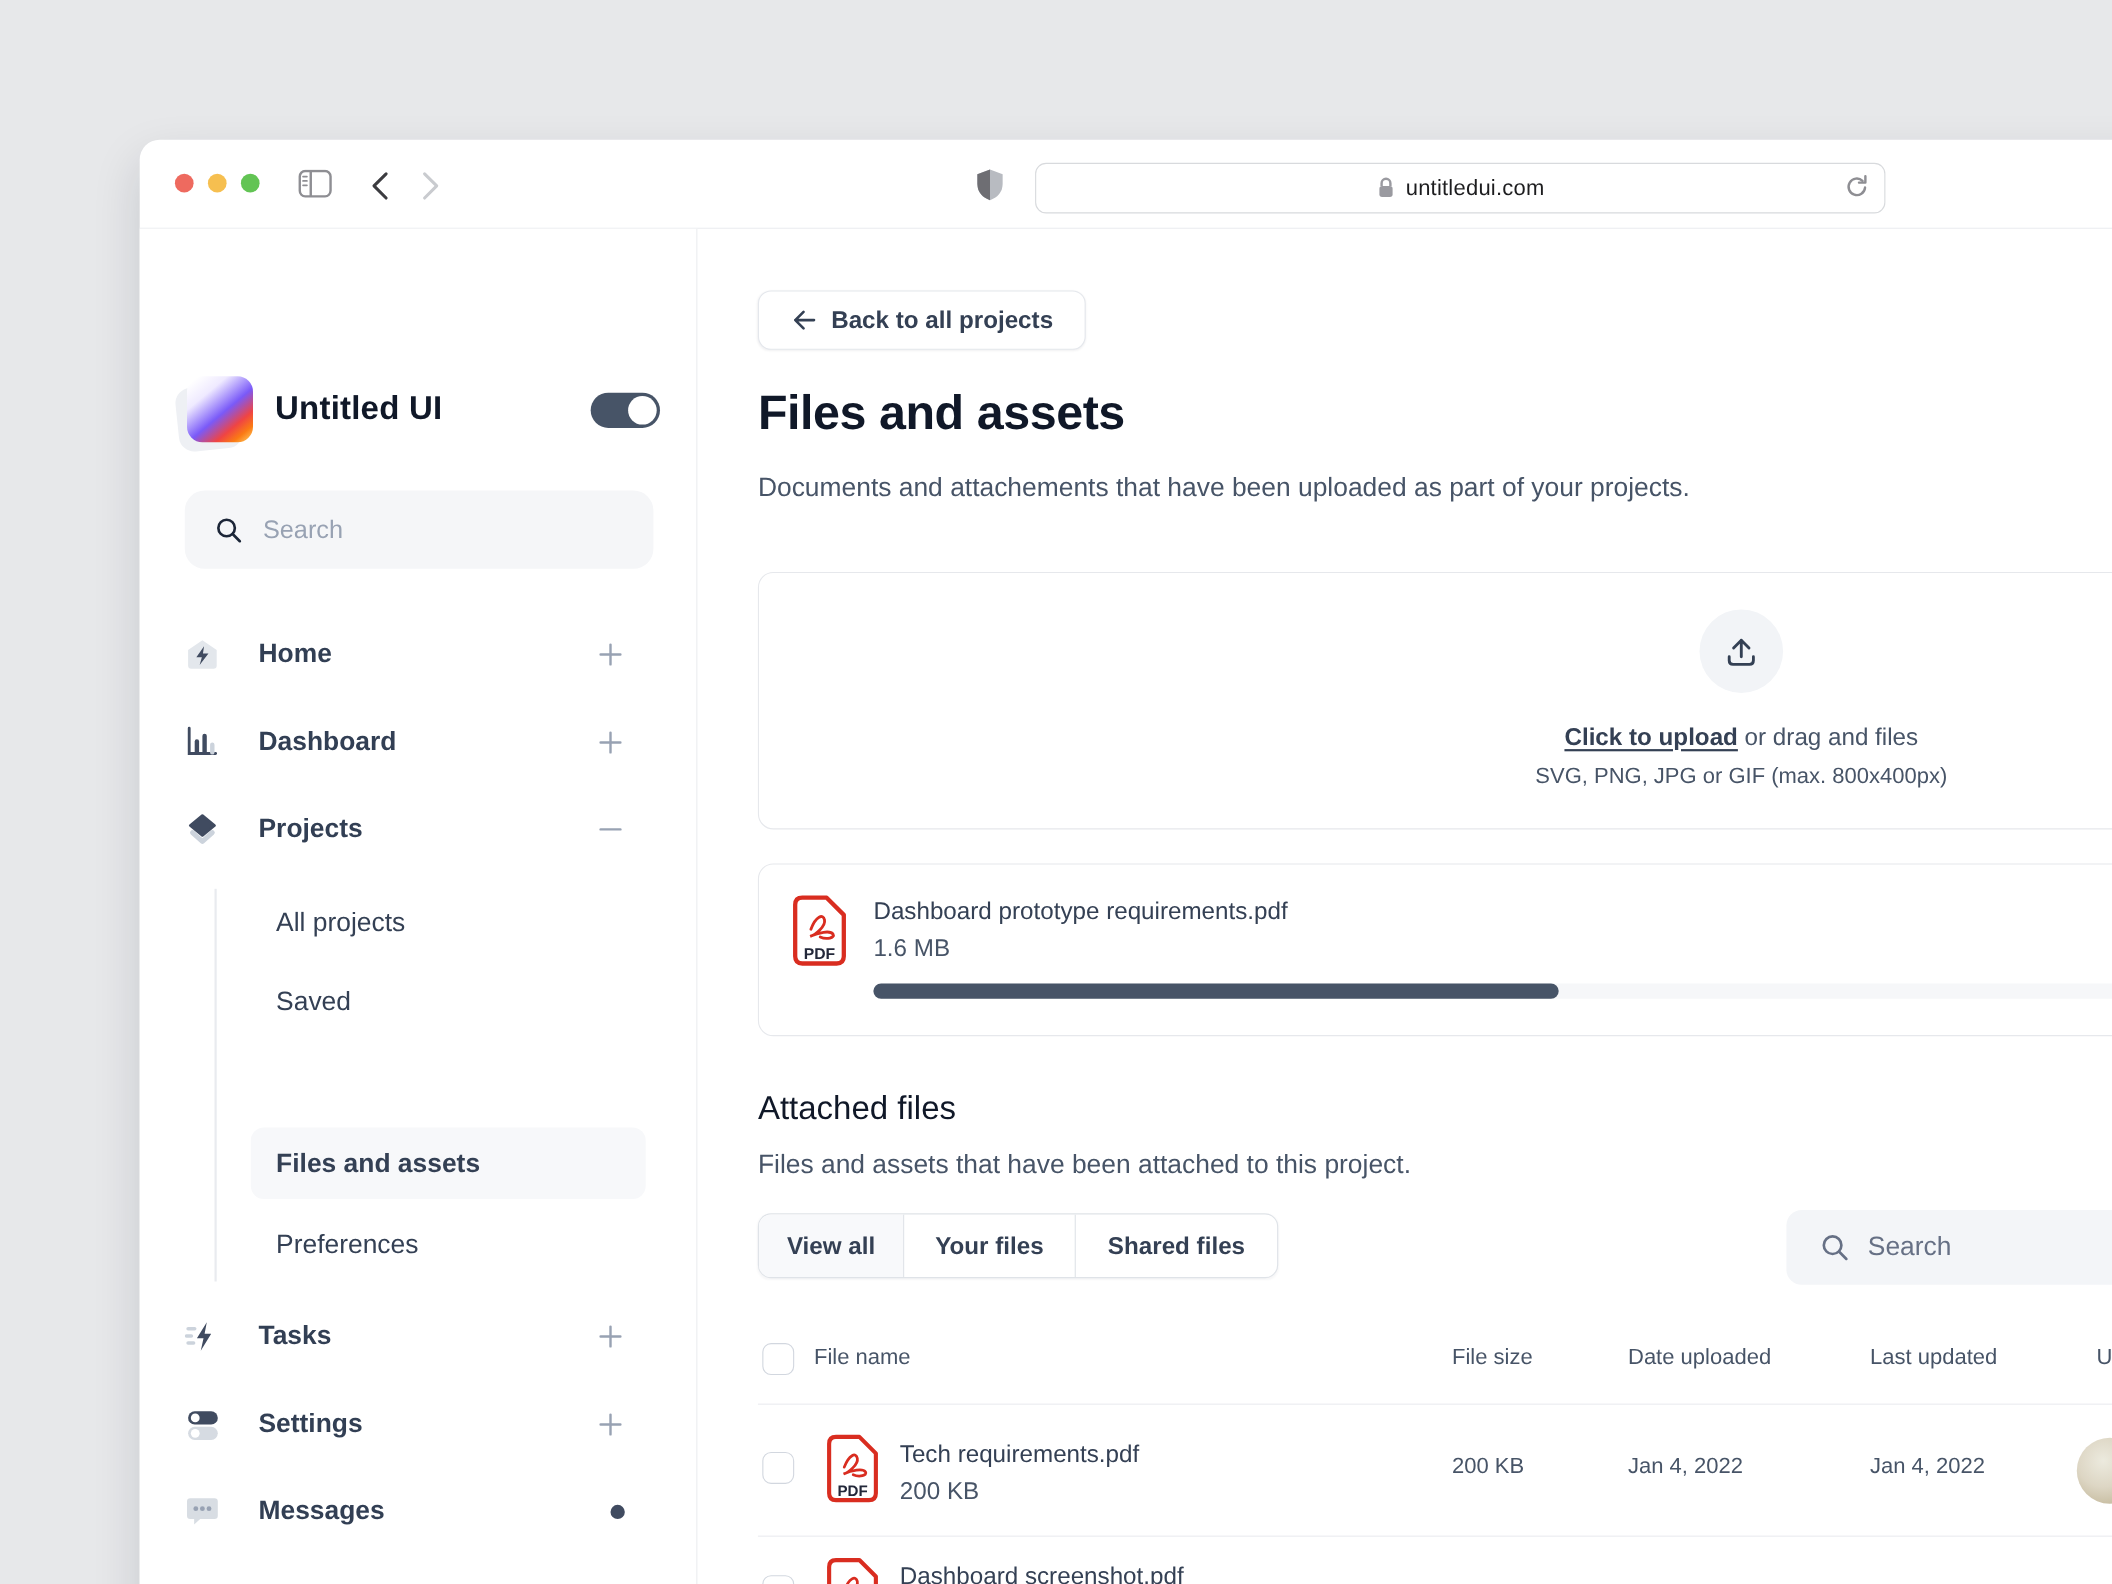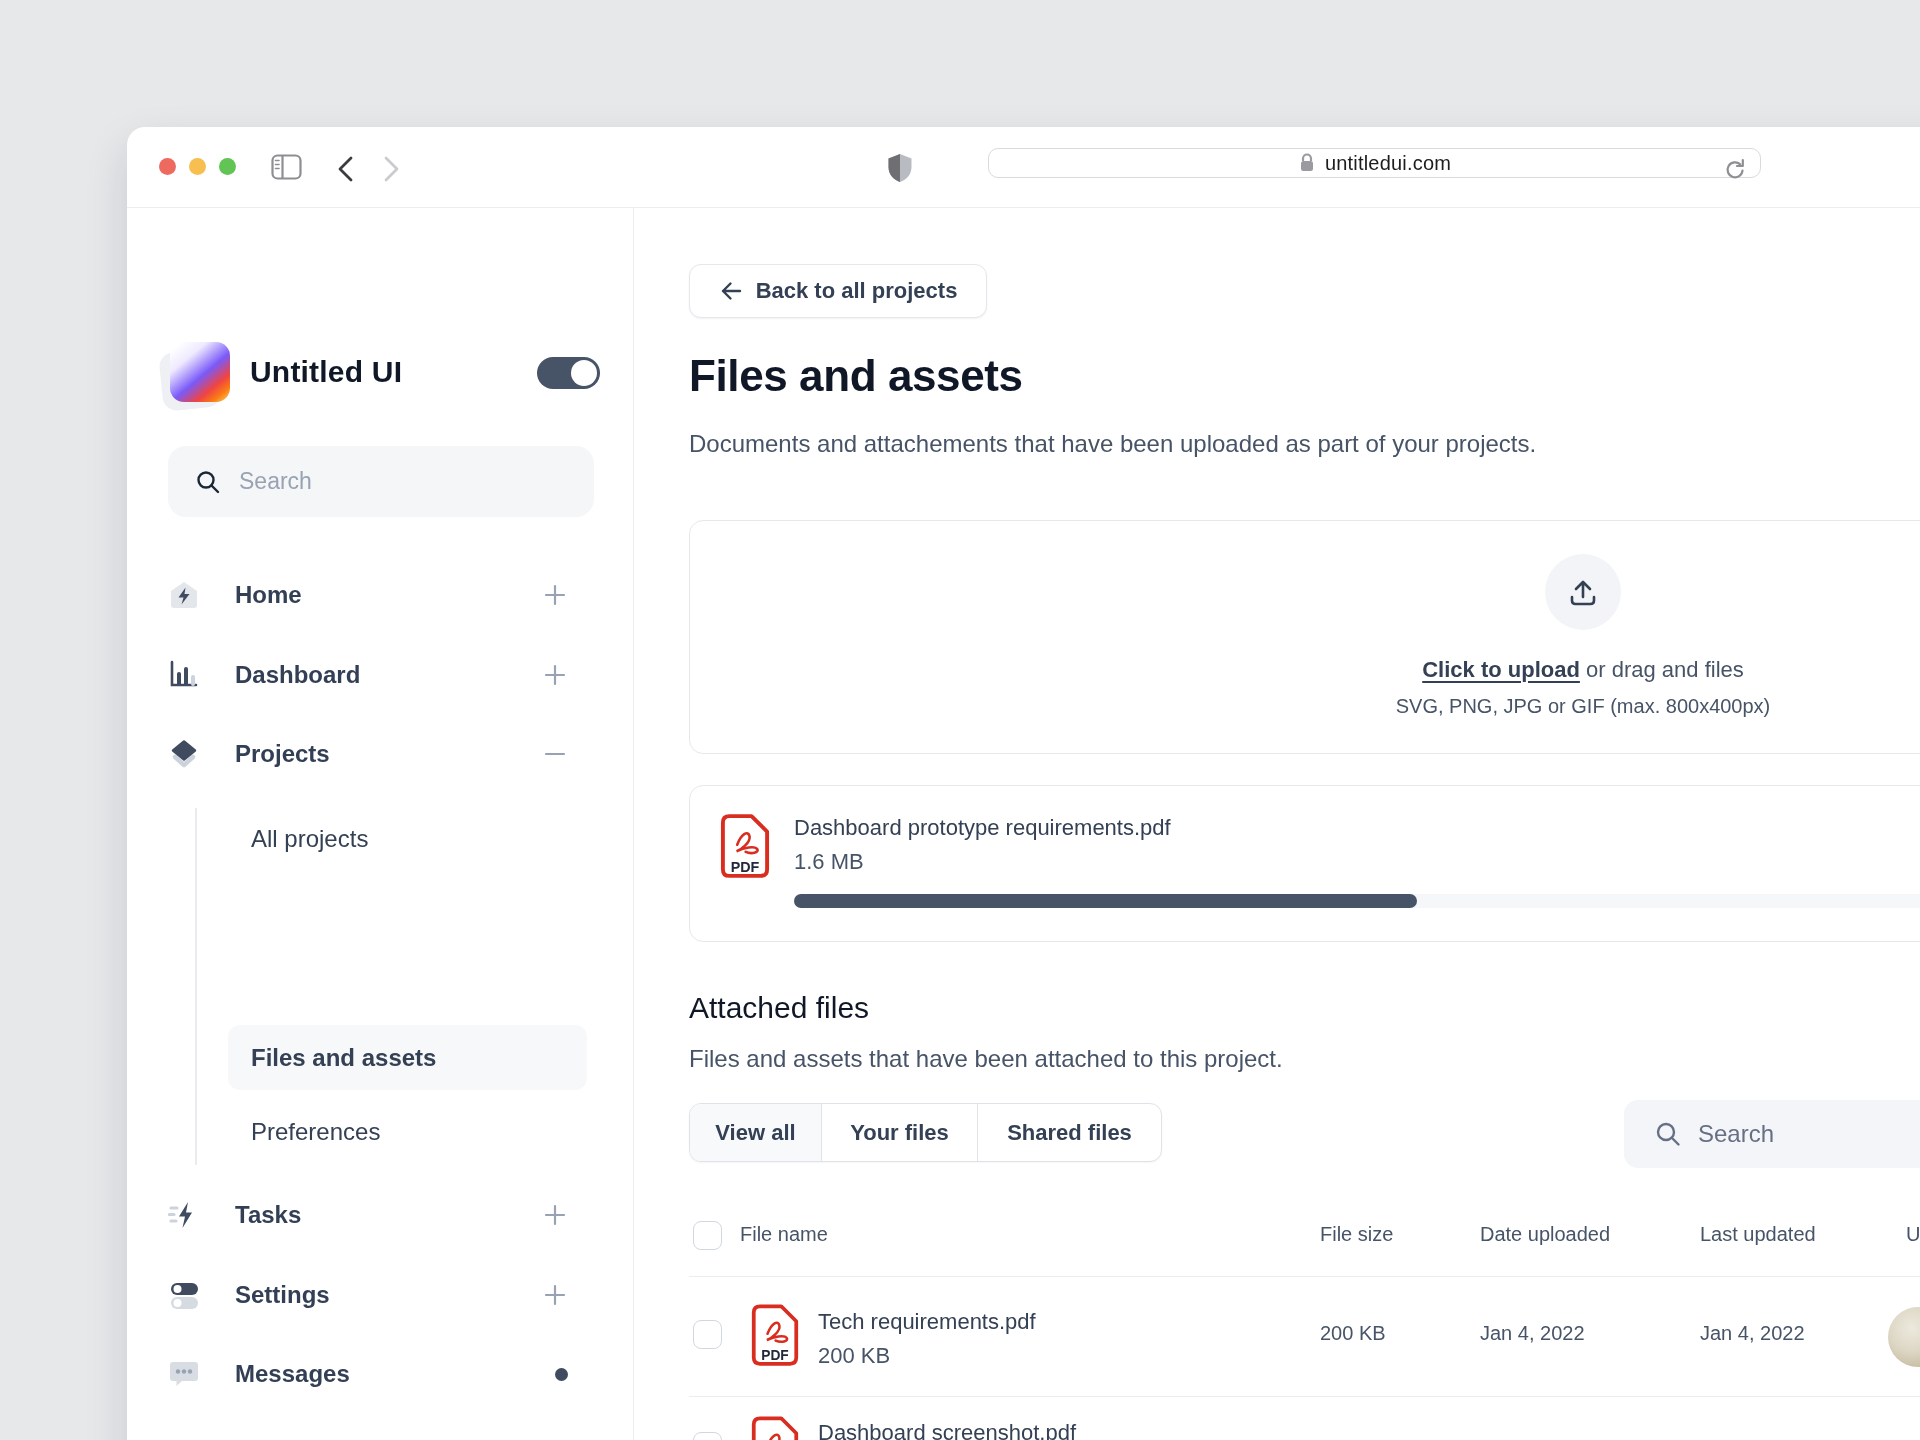--- a/index.html
+++ b/index.html
@@ -15,23 +15,23 @@
   .lights { position:absolute; left:32px; top:31px; display:flex; gap:13px; }
   .light { width:17px; height:17px; border-radius:50%; }
   .light.red   { background:#ee6a5f; }
   .light.amber { background:#f6bf50; }
   .light.green { background:#62c454; }
   .chrome-ic { position:absolute; top:27px; }
   .ic-sidebar { left:144px; }
   .ic-back    { left:209px; top:28px; }
   .ic-fwd     { left:256px; top:28px; }
   .ic-shield  { left:760px; top:26px; }
-  .urlbar { position:absolute; left:814px; top:21px; width:773px; height:30px;
+  .urlbar { position:absolute; left:814px; top:21px; width:773px; height:46px;
             background:#fff; border:1px solid #d8dadd; border-radius:10px;
-            display:flex; align-items:center; justify-content:center; gap:9px;margin-left:47px; }
+            display:flex; align-items:center; justify-content:center; gap:9px; }
   .urlbar .url { font-size:20px; color:#1d1d1f; letter-spacing:.2px; }
   .ic-refresh { position:absolute; right:12px; top:8px; }
 
   
   .sidebar { position:absolute; left:0; top:81px; width:507px; height:1339px;
              background:#fff; border-right:1px solid #ebedf0; }
   .logo { position:absolute; left:41px; top:134px; width:62px; height:62px; }
   .logo .back { position:absolute; left:-7px; top:9px; width:58px; height:58px; border-radius:14px;
                 background:#eef0f4; transform:rotate(-6deg); }
   .logo .front { position:absolute; left:2px; top:0; width:60px; height:60px; border-radius:14px;
@@ -231,20 +231,23 @@
       <span class="lbl">Projects</span>
       <svg class="ctrl" width="26" height="26" viewBox="0 0 26 26">
         <path d="M4 13 H22" stroke="#98a2b3" stroke-width="2.2" stroke-linecap="round"></path>
       </svg>
     </div>
 
     <div class="sub-rule"></div>
     <div class="sub-row sub-all">
       <span class="lbl">All projects</span>
     </div>
+    <div class="sub-row sub-saved">
+      <span class="lbl">Saved</span>
+    </div>
     <div class="sub-row sub-files">
       <span class="lbl">Files and assets</span>
     </div>
     <div class="sub-row sub-pref">
       <span class="lbl">Preferences</span>
     </div>
 
     <div class="nav-row row-settings">
       <svg class="ic" viewBox="0 0 32 32">
         <rect x="3" y="4" width="27" height="12" rx="6" fill="#404b60"></rect>

